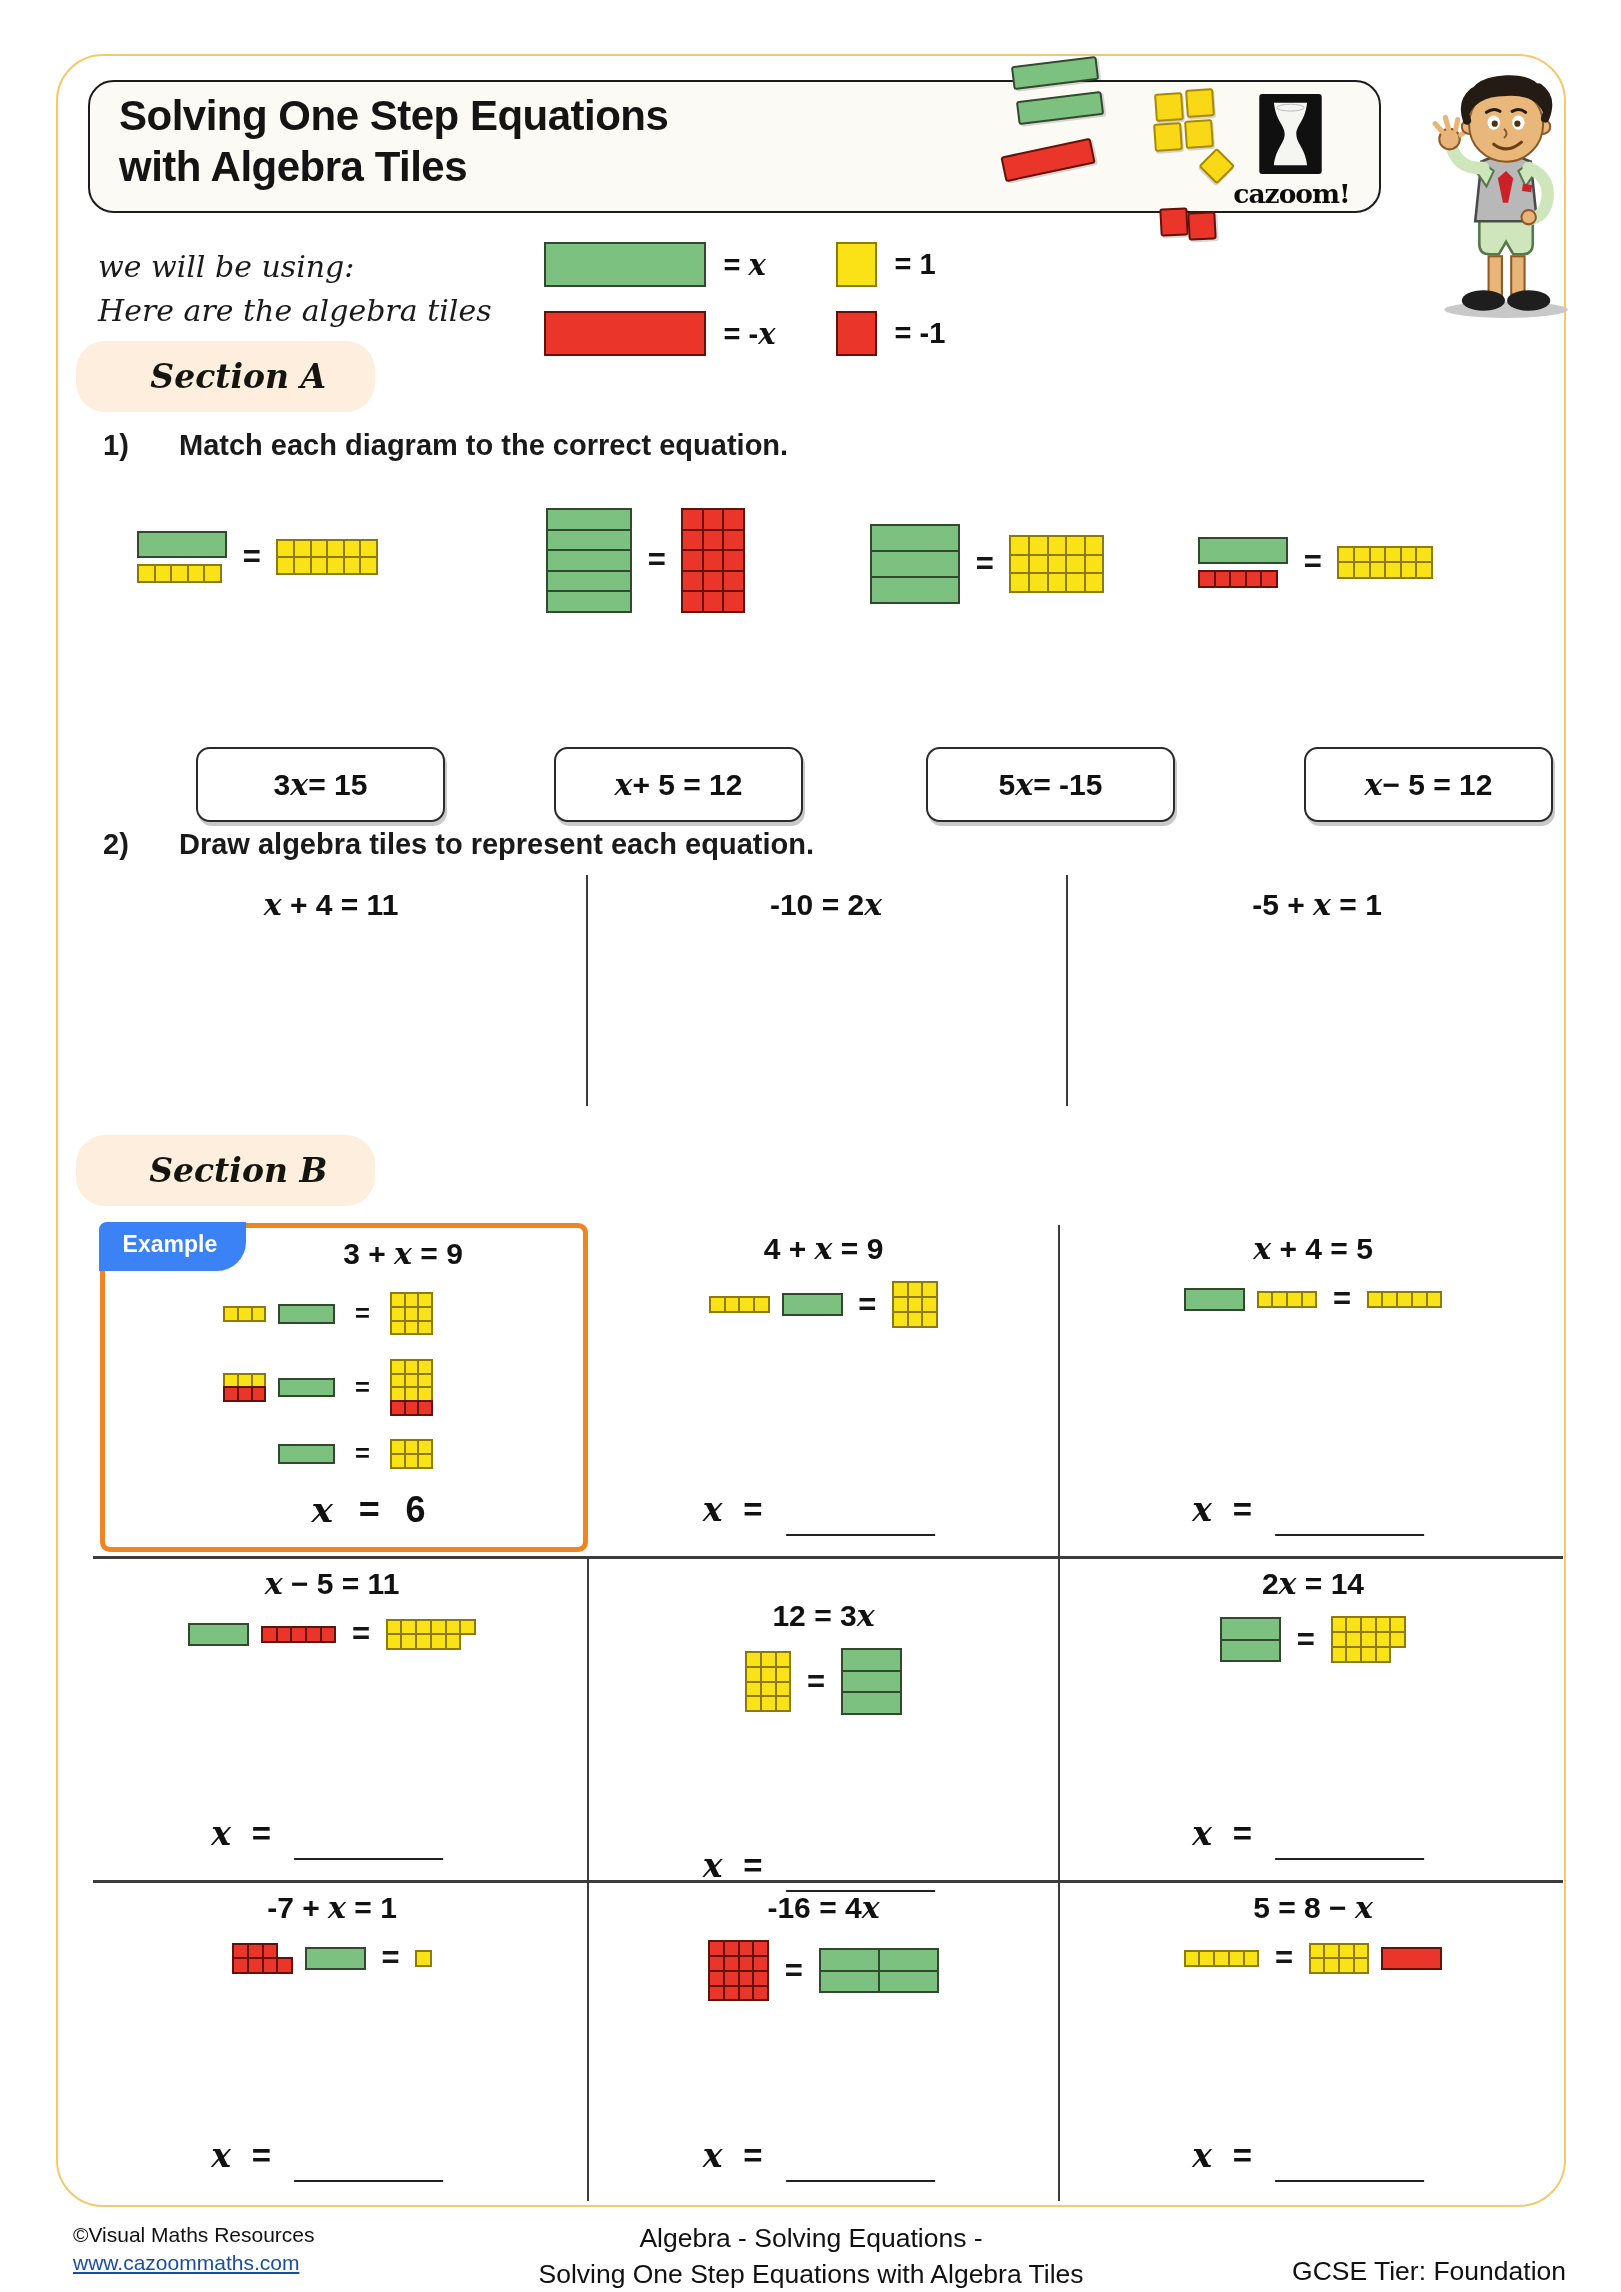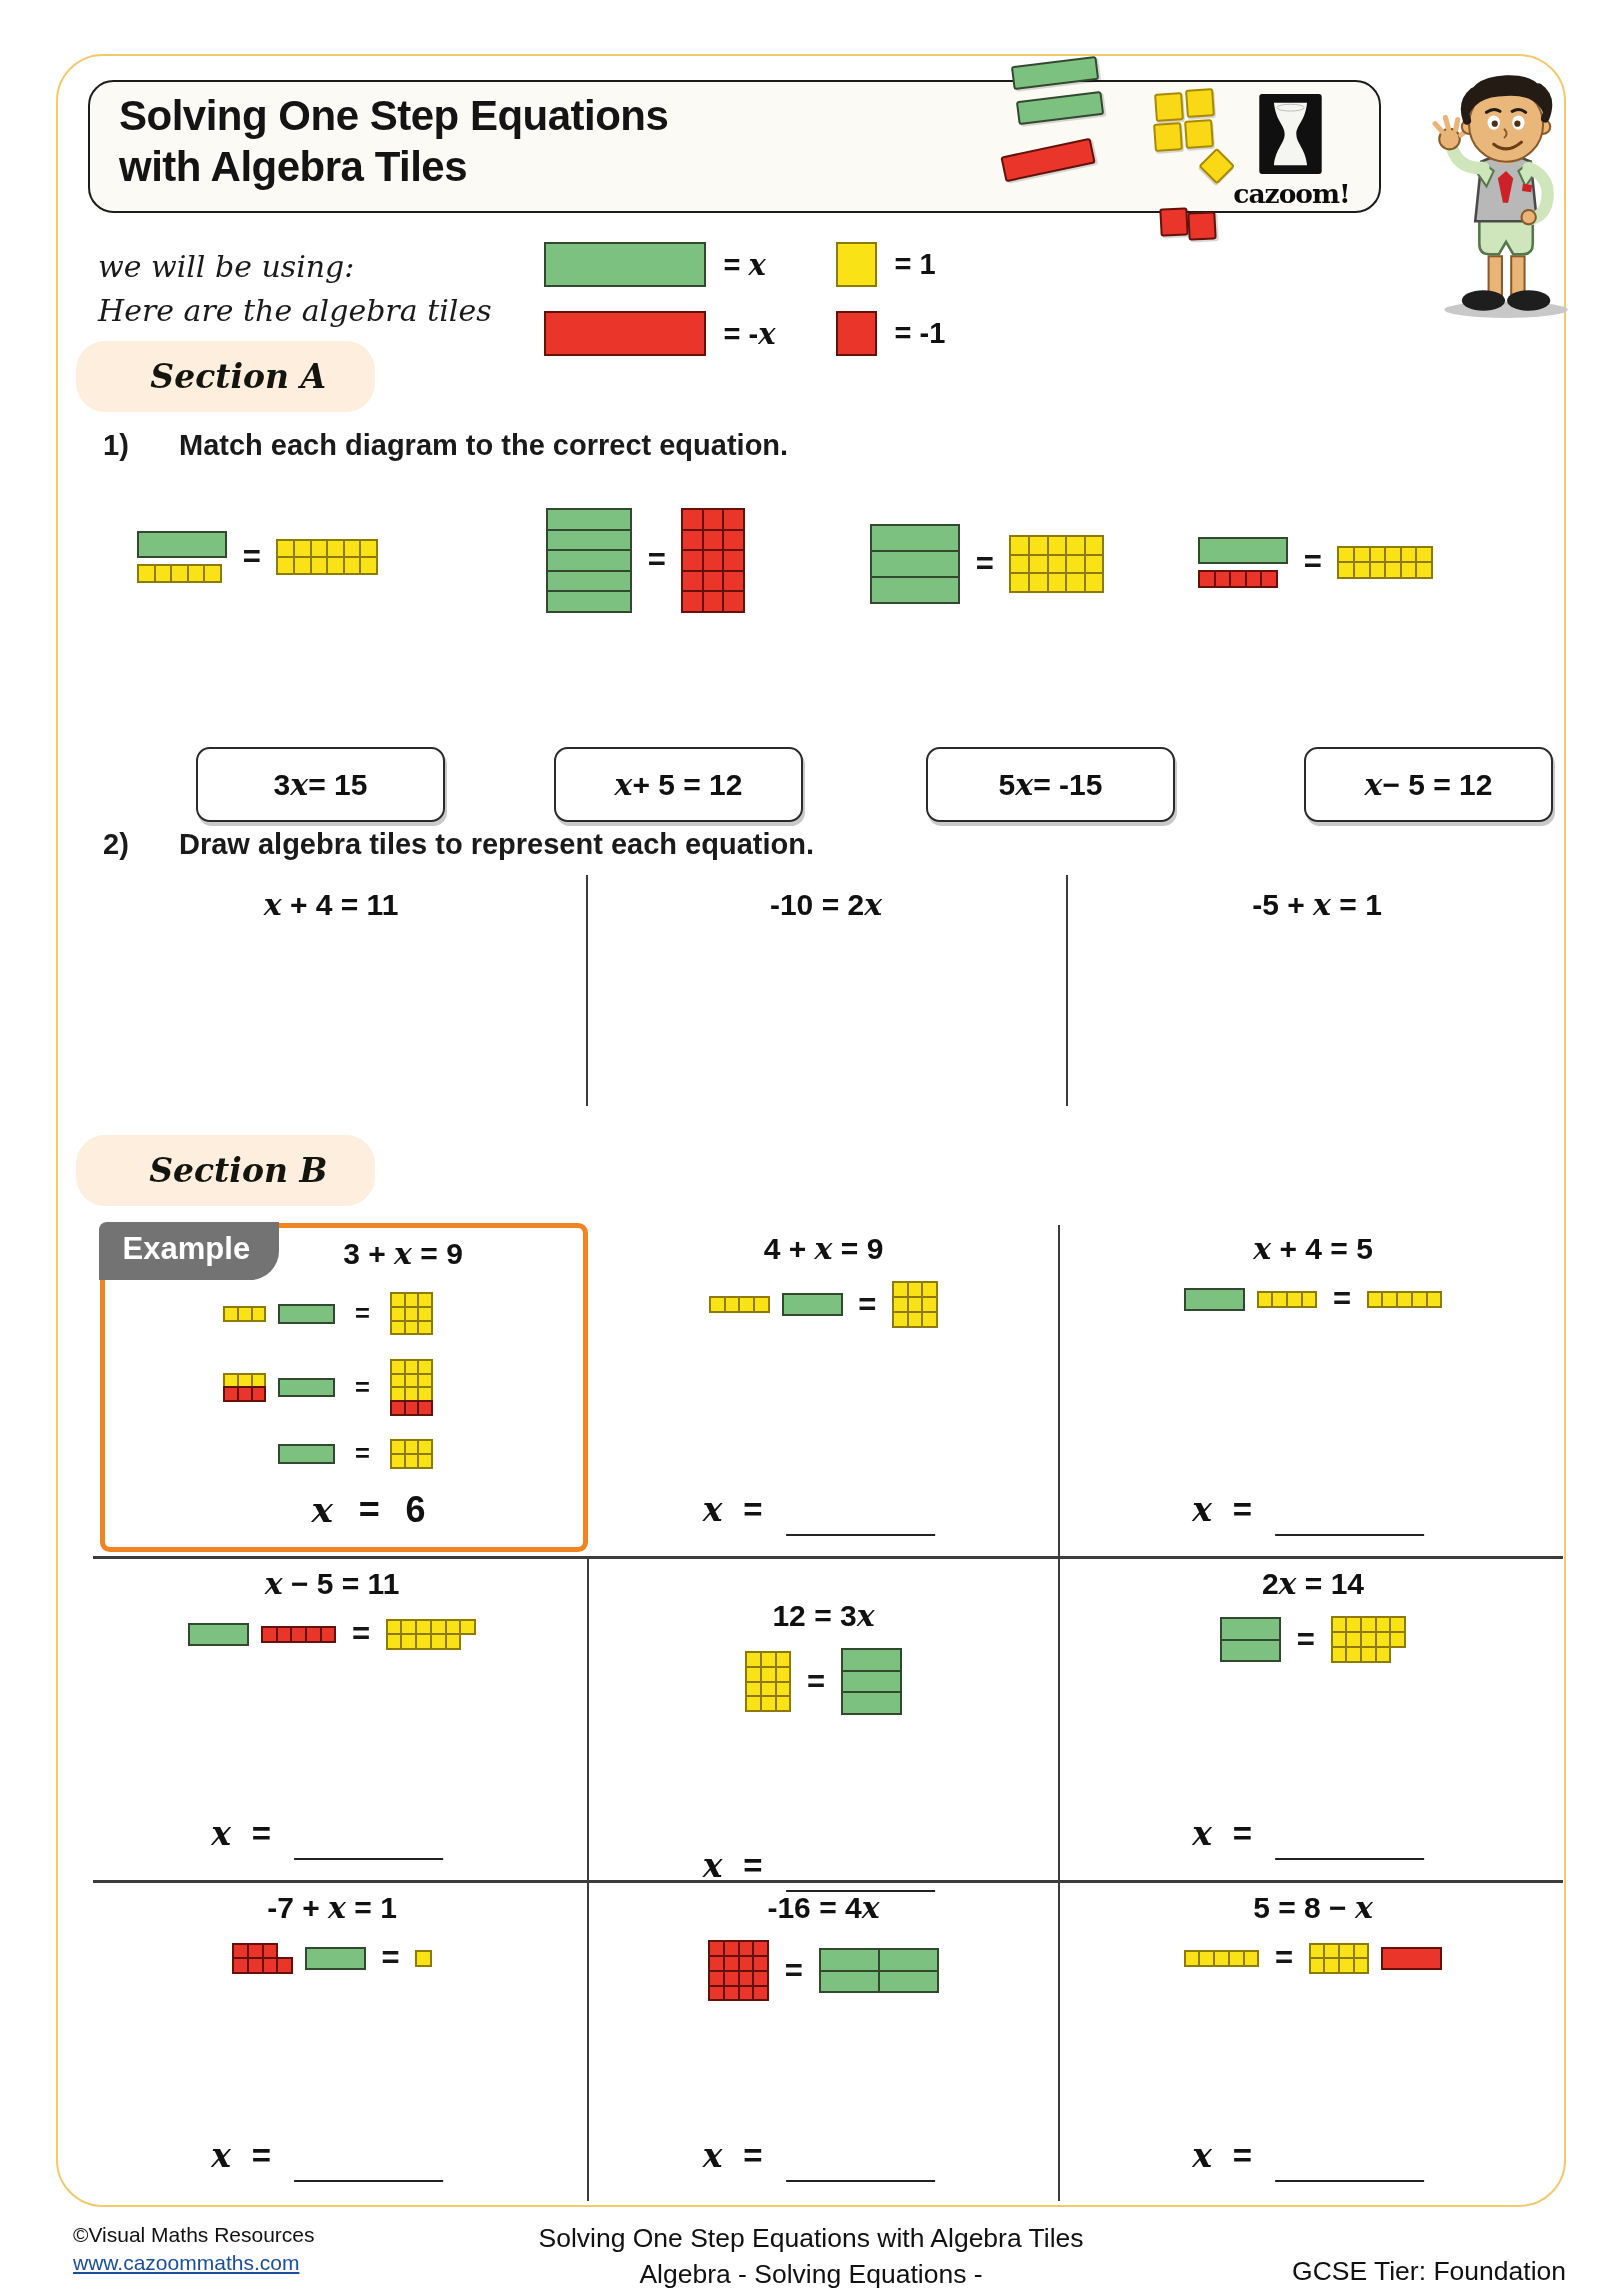--- a/index.html
+++ b/index.html
@@ -78,22 +78,22 @@
   .cell{position:absolute;box-sizing:border-box;}
   .cell-eq{text-align:center;margin-top:7.8px;font-size:30px;font-weight:bold;}
   .cell-diagram{margin-top:15.7px;display:flex;justify-content:center;align-items:center;}
   .cell-answer{position:absolute;bottom:25.5px;left:50%;transform:translateX(-52%);
                display:flex;align-items:flex-end;gap:23.5px;font-size:33px;font-weight:bold;}
   .blank{width:149px;height:0;border-bottom:2.9px solid #222;margin-bottom:-7.8px;}
 
   
   .example{position:absolute;left:100px;top:1223px;width:488px;height:329px;background:#fff;
            border:5.9px solid #f08322;border-radius:9.8px;box-sizing:border-box;}
-  .ex-tab{position:absolute;top:-5.9px;left:-5.9px;background:#737373;color:#fff;font-weight:bold;
-          font-size:31px;padding:8.8px 29px 12.7px 23.5px;border-radius:7.8px 0 29px 0;}
+  .ex-tab{position:absolute;top:-5.9px;left:-5.9px;background:#3b82f6;color:#fff;font-weight:bold;
+          font-size:23px;padding:8.8px 29px 12.7px 23.5px;border-radius:7.8px 0 29px 0;}
   .ex-eq{margin-top:7.8px;text-align:center;padding-left:118px;font-size:30px;font-weight:bold;}
   .ex-steps{margin-top:21.6px;display:flex;flex-direction:column;gap:23.5px;}
   .ex-step{display:flex;align-items:center;}
   .ex-left{width:230px;display:flex;justify-content:flex-end;align-items:center;gap:11.8px;}
   .ex-sign{width:55px;text-align:center;font-weight:900;font-size:25.5px;}
   .ex-right{flex:1;display:flex;justify-content:flex-start;}
   .ex-answer{margin-top:19.6px;text-align:center;padding-left:49px;font-size:36px;font-weight:bold;word-spacing:15.7px;}
 
   .vx{font-family:"DejaVu Serif",serif;font-style:italic;font-weight:bold;}
 
@@ -790,19 +790,19 @@
         <span style="word-spacing: 11.8px;"><span class="vx">x</span> =</span>
         <div class="blank"></div>
       </div>
     </div>
 
   <div class="f-left">
     <div>©Visual Maths Resources</div>
     <div class="f-link">www.cazoommaths.com</div>
   </div>
   <div class="f-center">
+    <div>Algebra - Solving Equations -</div>
     <div>Solving One Step Equations with Algebra Tiles</div>
-    <div>Algebra - Solving Equations -</div>
   </div>
   <div class="f-right">GCSE Tier: Foundation</div>
 
 </div>
 
 
 </body></html>

